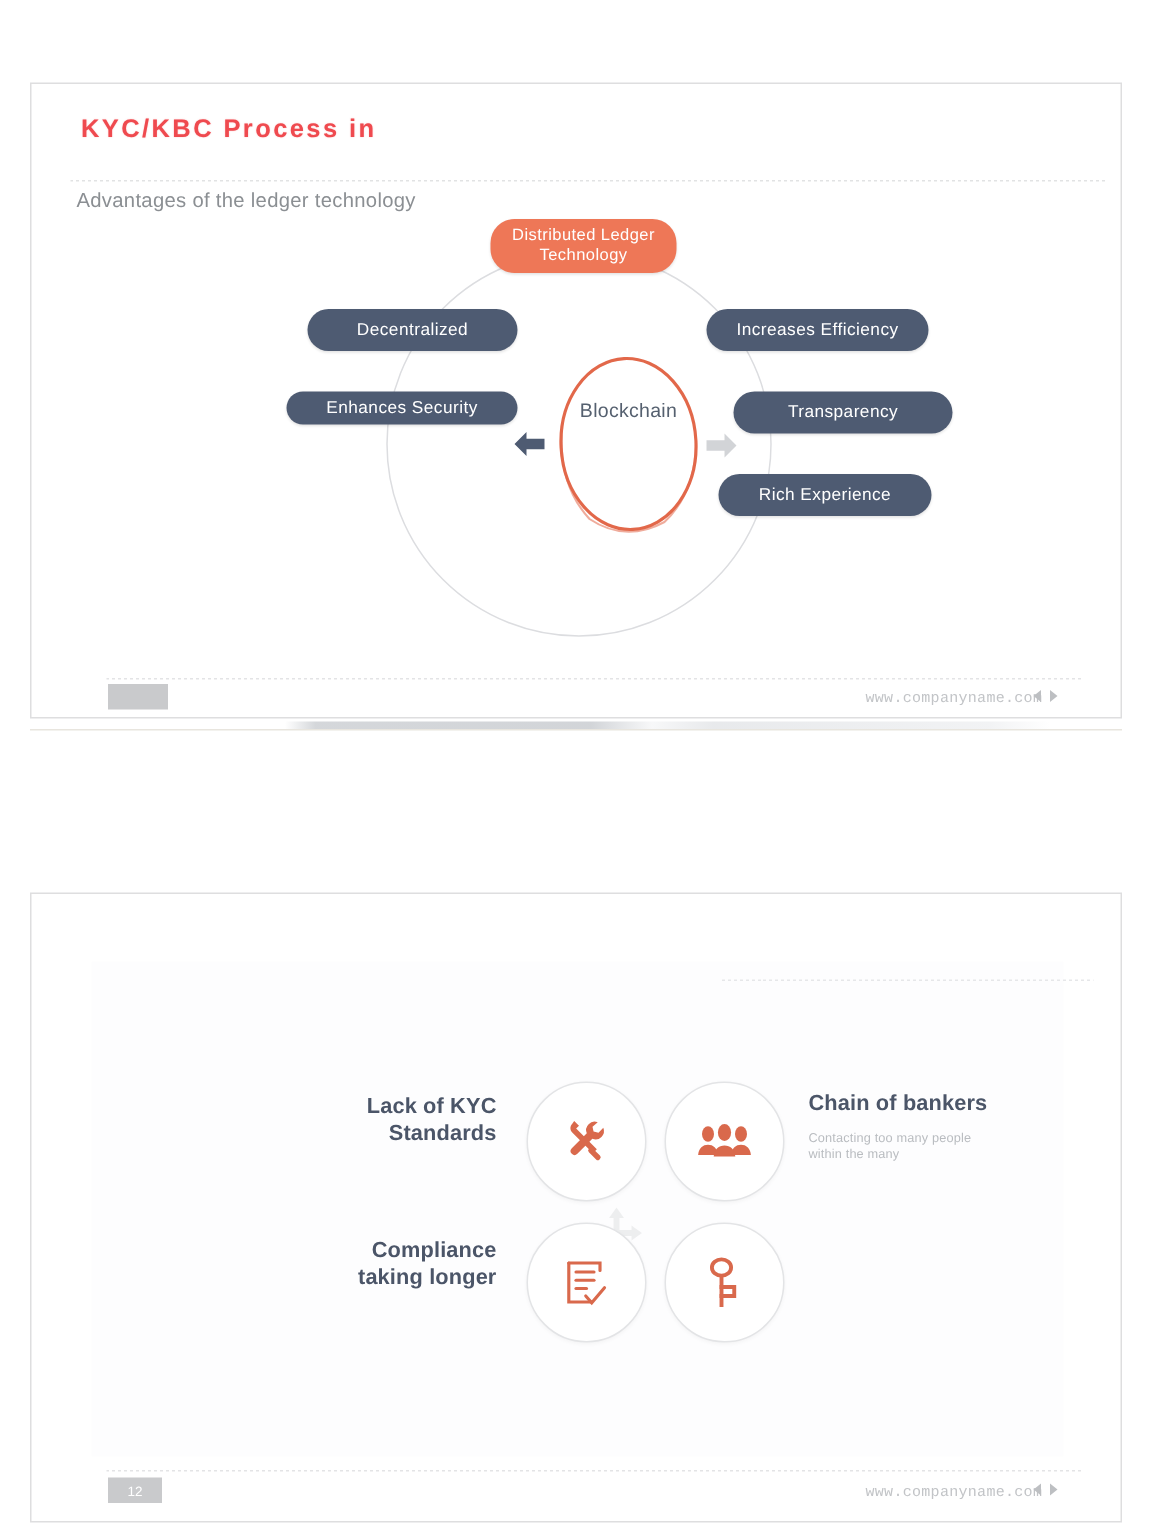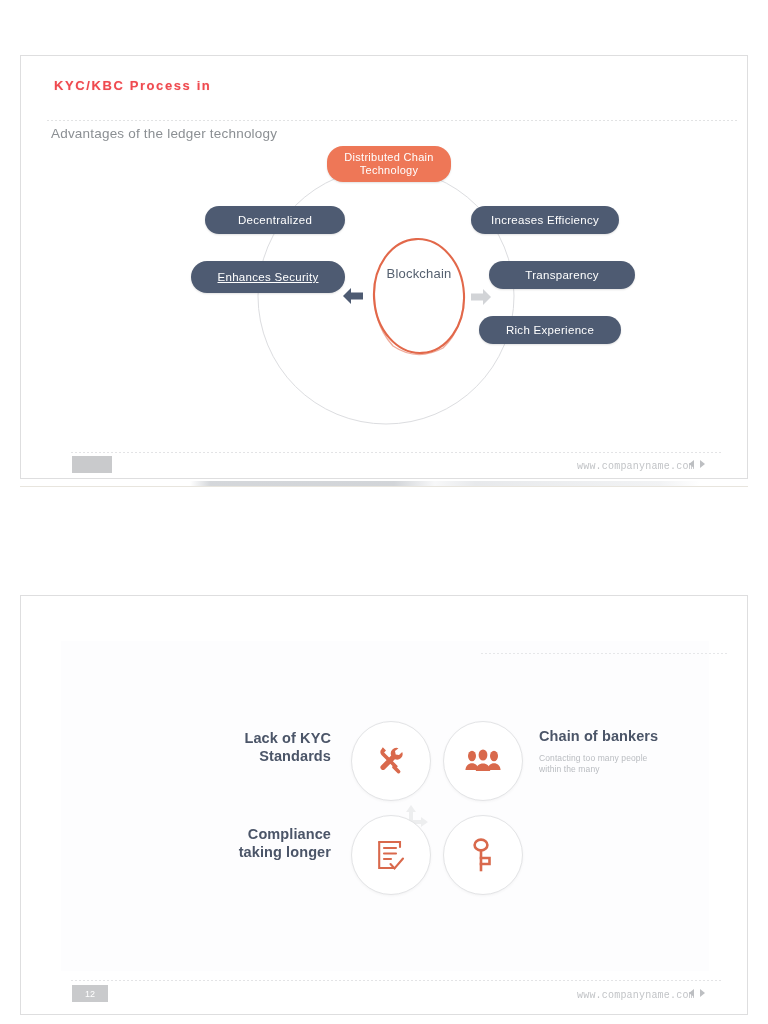--- a/index.html
+++ b/index.html
@@ -48,21 +48,21 @@
     left: 20px; top: 486px;
     width: 728px; height: 1px;
     background: #e8e5de;
   }
 
   
   .s1-title {
     position: absolute;
     left: 33px; top: 18px;
     width: 430px;
-    font-size: 13px;
+    font-size: 17px;
     font-weight: bold;
     letter-spacing: 1.6px;
     line-height: 23px;
     color: #ef4a4f;
     text-shadow: 0 0 1px rgba(239,74,79,0.35);
   }
   .s1-title-line2 { display: block; margin-left: -8px; }
 
   .s1-dotline {
     position: absolute;
@@ -236,27 +236,27 @@
         <path d="M2 11 L10 3 L10 7.5 L22 7.5 L22 14.5 L10 14.5 L10 19 Z" fill="#4e5b72"></path>
       </svg>
 
       <svg class="arrow-r" style="position:absolute;left:308px;top:140px;" width="24" height="22">
         <path d="M22 11 L14 3 L14 7.5 L2 7.5 L2 14.5 L14 14.5 L14 19 Z" fill="#d2d4d7"></path>
       </svg>
 
       <div class="core-label">Blockchain</div>
 
       <div class="pill orange" style="left:166px; top:0px; width:124px; height:36px;">
-        <span>Distributed Chain Technology</span>
+        <span>Distributed Ledger Technology</span>
       </div>
 
       <div class="pill" style="left:44px; top:60px; width:140px; height:28px;">
         <span>Decentralized</span>
       </div>
-      <div class="pill" style="left:30px; top:115px; width:154px; height:32px;text-decoration:underline;">
+      <div class="pill" style="left:30px; top:115px; width:154px; height:22px;">
         <span>Enhances Security</span>
       </div>
 
       <div class="pill" style="left:310px; top:60px; width:148px; height:28px;">
         <span>Increases Efficiency</span>
       </div>
       <div class="pill" style="left:328px; top:115px; width:146px; height:28px;">
         <span>Transparency</span>
       </div>
       <div class="pill" style="left:318px; top:170px; width:142px; height:28px;">

